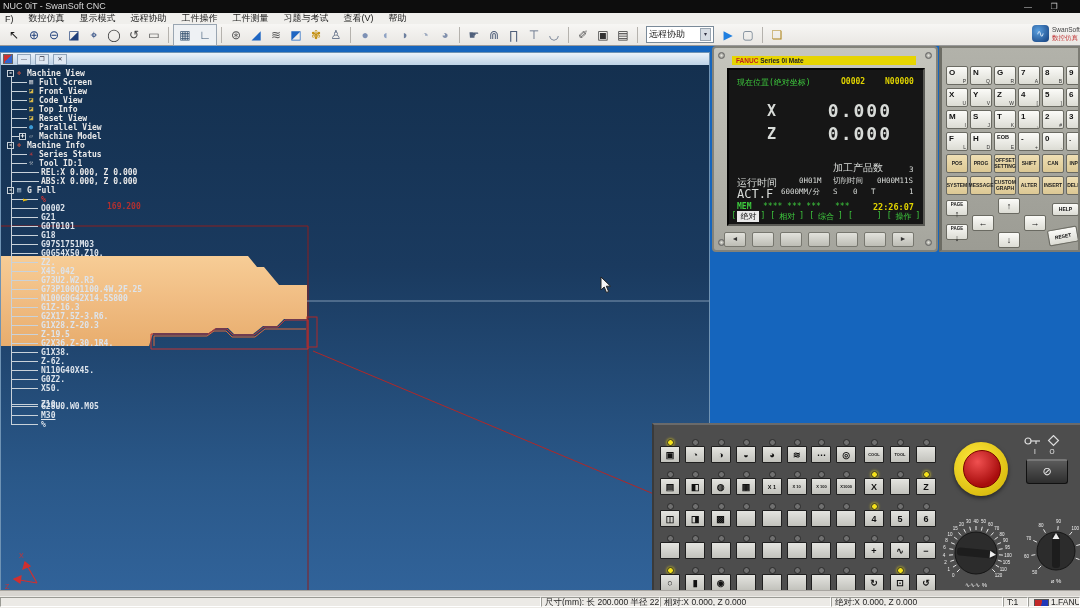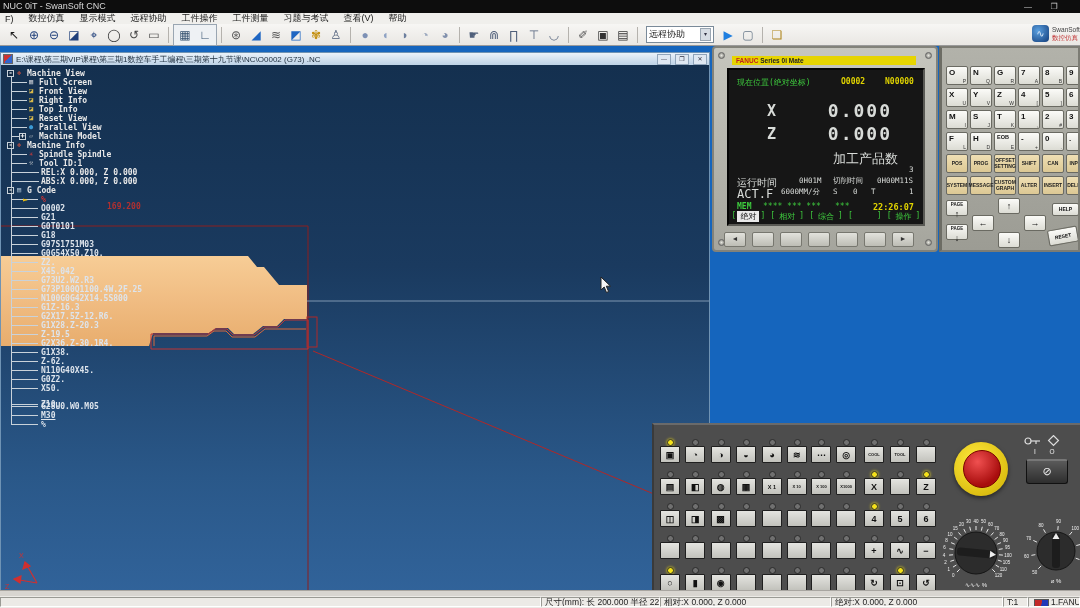--- a/index.html
+++ b/index.html
@@ -180,21 +180,20 @@
   <span class="globe">∿</span>
   <span>
     <div class="l1 nw">SwanSoft</div>
     <div class="l2 nw">数控仿真</div>
   </span>
 </div>
 
 <div class="abs" id="docwin">
   <div id="doc-title">
     <span id="doc-ico"></span>
-    <span class="nw" style="flex:1;overflow:hidden;">E:\课程\第三期VIP课程\第三期1数控车手工编程\三期第十九节课\NC\O0002  (G73)  .NC</span>
     <span class="doc-btn">—</span>
     <span class="doc-btn">❐</span>
     <span class="doc-btn">✕</span>
   </div>
   <div id="doc-body">
     <svg class="abs" width="708" height="530" style="left:0;top:0;">
       <defs>
         <linearGradient id="wp" x1="0" y1="0" x2="0" y2="1">
           <stop offset="0" stop-color="#f7cd96"></stop>
             <stop offset="0.5" stop-color="#f0bc82"></stop>
@@ -236,21 +235,21 @@
           <span class="tlabel nw" style="left: 34px; color: rgb(232, 232, 232);">Full Screen</span>
         </div>
         <div class="trow" style="top: 20px;">
           <div class="tick" style="left: 6px; top: 4px; width: 16px;"></div>
           <span class="ticon" style="left: 24px; color: rgb(216, 184, 74);">◪</span>
           <span class="tlabel nw" style="left: 34px; color: rgb(232, 232, 232);">Front View</span>
         </div>
         <div class="trow" style="top: 29px;">
           <div class="tick" style="left: 6px; top: 4px; width: 16px;"></div>
           <span class="ticon" style="left: 24px; color: rgb(216, 184, 74);">◪</span>
-          <span class="tlabel nw" style="left: 34px; color: rgb(232, 232, 232);">Right Info</span>
+          <span class="tlabel nw" style="left: 34px; color: rgb(232, 232, 232);">Code View</span>
         </div>
         <div class="trow" style="top: 38px;">
           <div class="tick" style="left: 6px; top: 4px; width: 16px;"></div>
           <span class="ticon" style="left: 24px; color: rgb(216, 184, 74);">◪</span>
           <span class="tlabel nw" style="left: 34px; color: rgb(232, 232, 232);">Top Info</span>
         </div>
         <div class="trow" style="top: 47px;">
           <div class="tick" style="left: 6px; top: 4px; width: 16px;"></div>
           <span class="ticon" style="left: 24px; color: rgb(216, 184, 74);">◪</span>
           <span class="tlabel nw" style="left: 34px; color: rgb(232, 232, 232);">Reset View</span>
@@ -267,39 +266,39 @@
           <span class="tlabel nw" style="left: 34px; color: rgb(232, 232, 232);">Machine Model</span>
         </div>
         <div class="trow" style="top: 74px;">
           <div class="expand" style="left: 2px; top: 1px;">-</div>
           <span class="ticon" style="left: 12px; color: rgb(200, 80, 64);">❖</span>
           <span class="tlabel nw" style="left: 22px; color: rgb(232, 232, 232);">Machine Info</span>
         </div>
         <div class="trow" style="top: 83px;">
           <div class="tick" style="left: 6px; top: 4px; width: 16px;"></div>
           <span class="ticon" style="left: 24px; color: rgb(204, 59, 59);">✳</span>
-          <span class="tlabel nw" style="left: 34px; color: rgb(232, 232, 232);">Spindle Spindle</span>
+          <span class="tlabel nw" style="left: 34px; color: rgb(232, 232, 232);">Series Status</span>
         </div>
         <div class="trow" style="top: 92px;">
           <div class="tick" style="left: 6px; top: 4px; width: 16px;"></div>
           <span class="ticon" style="left: 24px; color: rgb(154, 164, 174);">⚒</span>
           <span class="tlabel nw" style="left: 34px; color: rgb(232, 232, 232);">Tool ID:1</span>
         </div>
         <div class="trow" style="top: 101px;">
           <div class="tick" style="left: 6px; top: 4px; width: 28px;"></div>
           <span class="tlabel nw" style="left: 36px; color: rgb(232, 232, 232);">REL:X    0.000, Z    0.000</span>
         </div>
         <div class="trow" style="top: 110px;">
           <div class="tick" style="left: 6px; top: 4px; width: 28px;"></div>
           <span class="tlabel nw" style="left: 36px; color: rgb(232, 232, 232);">ABS:X    0.000, Z    0.000</span>
         </div>
         <div class="trow" style="top: 119px;">
           <div class="expand" style="left: 2px; top: 1px;">-</div>
           <span class="ticon" style="left: 12px; color: rgb(154, 176, 196);">▤</span>
-          <span class="tlabel nw" style="left: 22px; color: rgb(232, 232, 232);">G Code</span>
+          <span class="tlabel nw" style="left: 22px; color: rgb(232, 232, 232);">G Full</span>
         </div>
         <div class="trow" style="top: 128px;">
           <div class="tick" style="left: 6px; top: 4px; width: 27px;"></div>
           <span class="cur-arrow" style="left: 18px;">►</span>
           <span class="tlabel nw" style="left: 36px; color: rgb(208, 48, 48);">%</span>
         </div>
         <div class="trow" style="top: 137px;">
           <div class="tick" style="left: 6px; top: 4px; width: 27px;"></div>
           <span class="tlabel nw" style="left: 36px; color: rgb(221, 228, 236);">O0002</span>
         </div>
@@ -342,21 +341,21 @@
         <div class="trow" style="top: 227px;">
           <div class="tick" style="left: 6px; top: 4px; width: 27px;"></div>
           <span class="tlabel nw" style="left: 36px; color: rgb(221, 228, 236);">N100G0G42X14.5S800</span>
         </div>
         <div class="trow" style="top: 236px;">
           <div class="tick" style="left: 6px; top: 4px; width: 27px;"></div>
           <span class="tlabel nw" style="left: 36px; color: rgb(221, 228, 236);">G1Z-16.3</span>
         </div>
         <div class="trow" style="top: 245px;">
           <div class="tick" style="left: 6px; top: 4px; width: 27px;"></div>
-          <span class="tlabel nw" style="left: 36px; color: rgb(221, 228, 236);">G2X17.5Z-12.R6.</span>
+          <span class="tlabel nw" style="left: 36px; color: rgb(221, 228, 236);">G2X17.5Z-3.R6.</span>
         </div>
         <div class="trow" style="top: 254px;">
           <div class="tick" style="left: 6px; top: 4px; width: 27px;"></div>
           <span class="tlabel nw" style="left: 36px; color: rgb(221, 228, 236);">G1X28.Z-20.3</span>
         </div>
         <div class="trow" style="top: 263px;">
           <div class="tick" style="left: 6px; top: 4px; width: 27px;"></div>
           <span class="tlabel nw" style="left: 36px; color: rgb(221, 228, 236);">Z-19.5</span>
         </div>
         <div class="trow" style="top: 272px;">
@@ -413,21 +412,21 @@
     <span style="color:#c02020;">FANUC</span><span style="color:#222;"> Series 0i Mate</span>
   </div>
   <div id="crt-screen">
     <span class="scr grn" style="left:8px;top:7px;font-size:8px;">现在位置(绝对坐标)</span>
     <span class="scr yel" style="left:112px;top:7px;font-size:8px;font-weight:bold;">O0002</span>
     <span class="scr yel" style="left:156px;top:7px;font-size:8px;font-weight:bold;">N00000</span>
     <span class="scr wht" style="left:38px;top:32px;font-size:15px;font-weight:bold;">X</span>
     <span class="scr wht" style="left:45px;top:30px;width:118px;text-align:right;font-size:18px;font-weight:bold;letter-spacing:2px;">0.000</span>
     <span class="scr wht" style="left:38px;top:55px;font-size:15px;font-weight:bold;">Z</span>
     <span class="scr wht" style="left:45px;top:53px;width:118px;text-align:right;font-size:18px;font-weight:bold;letter-spacing:2px;">0.000</span>
-    <span class="scr wht" style="left:104px;top:80px;font-size:13px;">加工产品数</span>
+    <span class="scr wht" style="left:104px;top:91px;font-size:10px;">加工产品数</span>
     <span class="scr wht" style="left:180px;top:95px;font-size:7.5px;">3</span>
     <span class="scr wht" style="left:8px;top:106px;font-size:10px;">运行时间</span>
     <span class="scr wht" style="left:70px;top:106px;font-size:7.5px;">0H01M</span>
     <span class="scr wht" style="left:104px;top:106px;font-size:7.5px;">切削时间</span>
     <span class="scr wht" style="left:148px;top:106px;font-size:7.5px;">0H00M11S</span>
     <span class="scr wht" style="left:8px;top:117px;font-size:12px;">ACT.F</span>
     <span class="scr wht" style="left:52px;top:117px;font-size:7.5px;">6000MM/分</span>
     <span class="scr wht" style="left:104px;top:117px;font-size:7.5px;">S</span>
     <span class="scr wht" style="left:124px;top:117px;font-size:7.5px;">0</span>
     <span class="scr wht" style="left:142px;top:117px;font-size:7.5px;">T</span>

